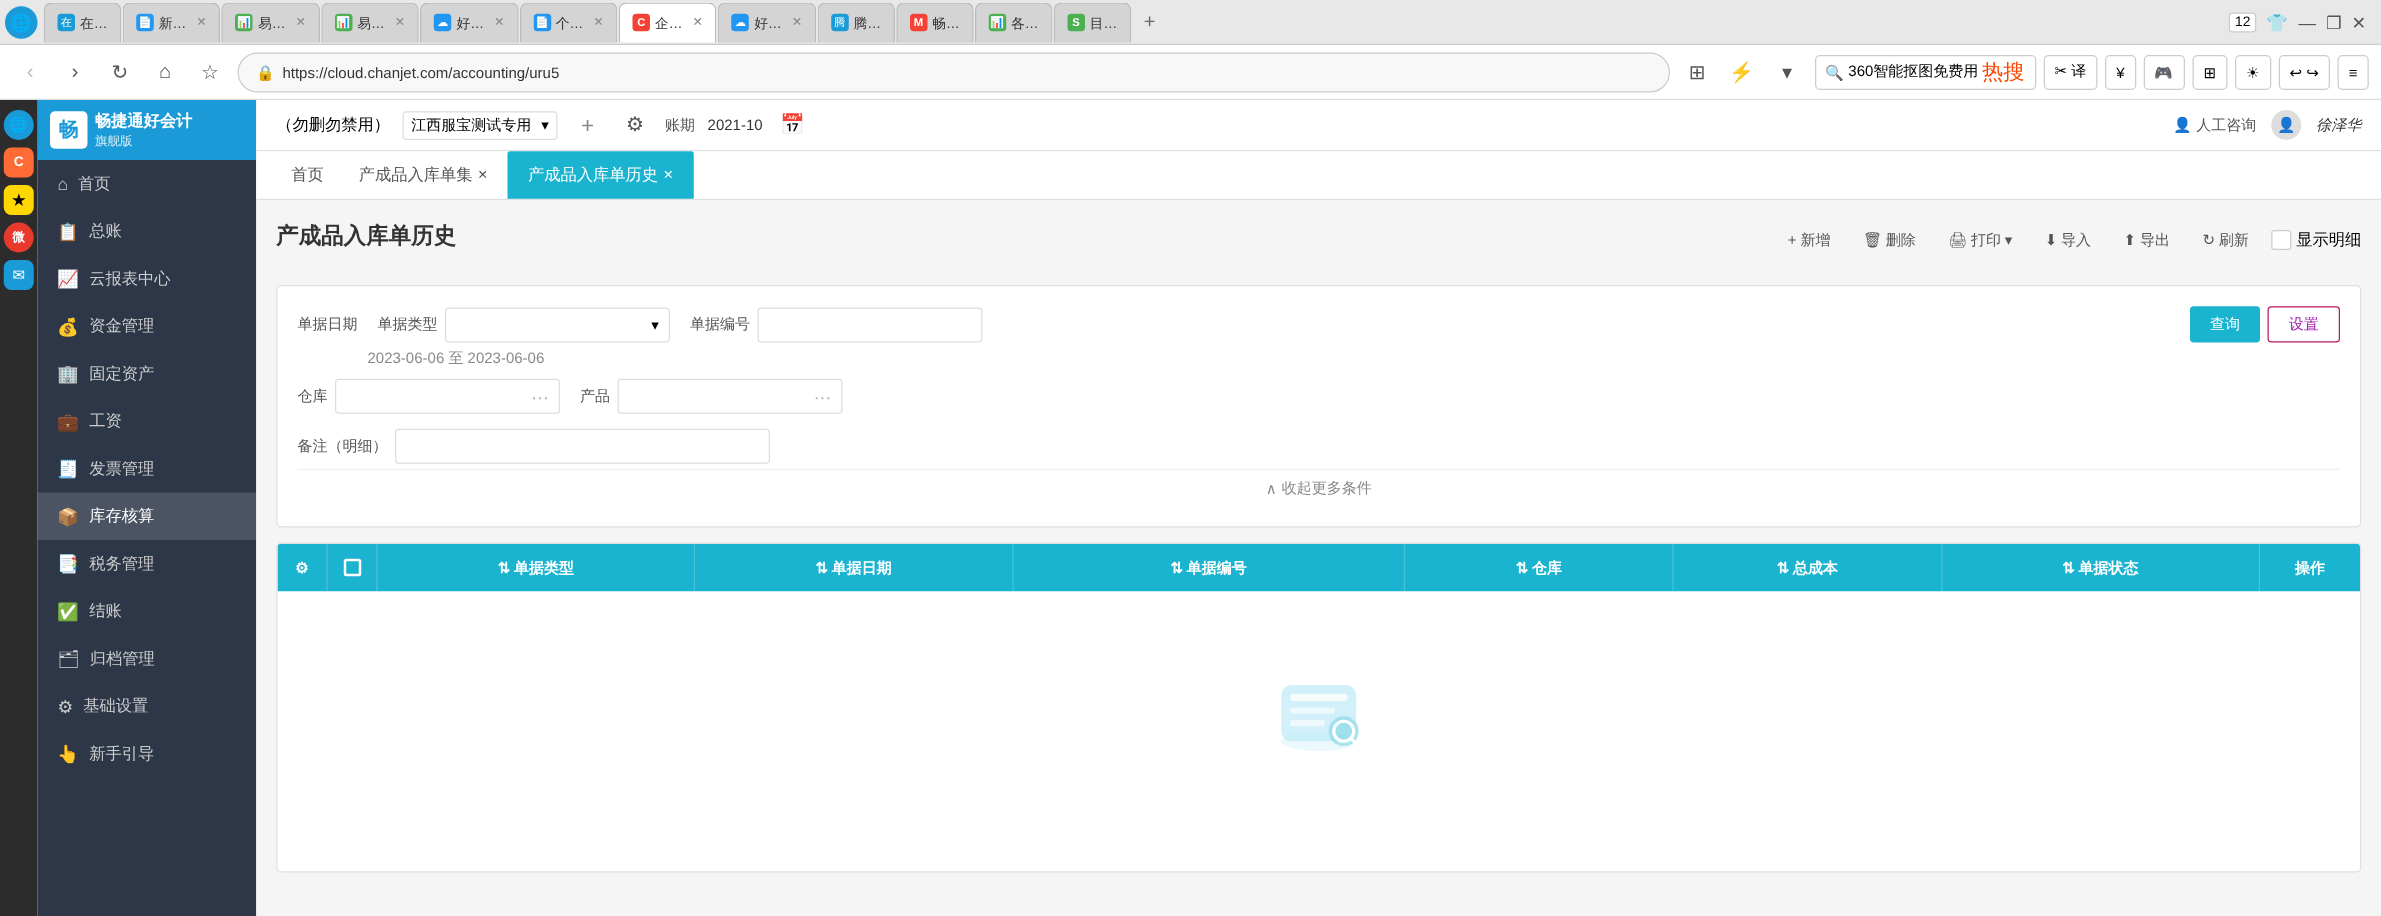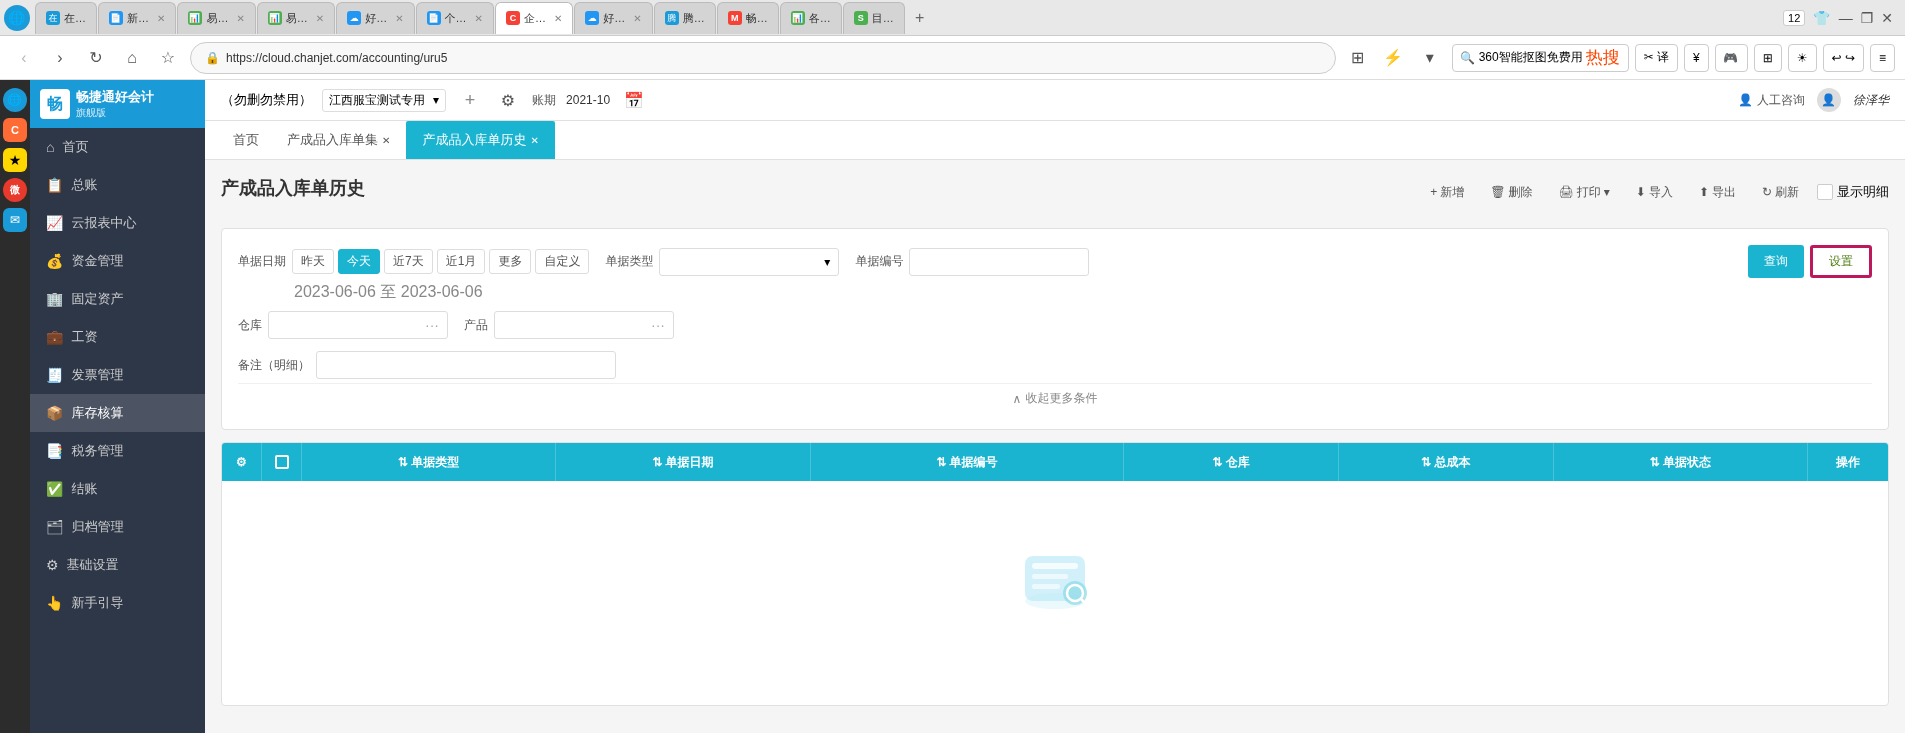--- a/index.html
+++ b/index.html
@@ -80,21 +80,21 @@
     .search-field { display: flex; align-items: center; gap: 6px; }
     .search-label { font-size: 12px; color: #555; white-space: nowrap; }
     .search-date-group { display: flex; align-items: center; gap: 4px; }
     .date-filter-btn { padding: 3px 8px; border: 1px solid #ddd; border-radius: 3px; font-size: 12px; cursor: pointer; background: #fff; color: #555; }
     .date-filter-btn.active { background: #1ab3d0; color: #fff; border-color: #1ab3d0; }
     .search-input { height: 28px; border: 1px solid #ddd; border-radius: 3px; padding: 0 8px; font-size: 12px; width: 180px; }
     .search-select { height: 28px; border: 1px solid #ddd; border-radius: 3px; padding: 0 8px; font-size: 12px; min-width: 180px; background: #fff; display: flex; align-items: center; justify-content: space-between; cursor: pointer; }
     .search-dots { color: #aaa; cursor: pointer; font-size: 14px; }
     .search-btn-group { display: flex; gap: 6px; margin-left: auto; }
     .btn-query { background: #1ab3d0; color: #fff; border: none; padding: 5px 16px; border-radius: 3px; font-size: 12px; cursor: pointer; }
-    .btn-setting { background: #fff; color: #4d7c0f; border: 3px solid #be185d; padding: 5px 16px; border-radius: 3px; font-size: 12px; cursor: pointer; }
+    .btn-setting { background: #fff; color: #a21caf; border: 1px solid #be185d; padding: 5px 16px; border-radius: 3px; font-size: 12px; cursor: pointer; }
     .collapse-btn { display: flex; align-items: center; justify-content: center; gap: 4px; font-size: 12px; color: #888; cursor: pointer; padding: 6px; border-top: 1px solid #f0f0f0; margin-top: 4px; }
 
     
     .data-table-wrapper { background: #fff; border: 1px solid #e0e0e0; border-radius: 4px; overflow: hidden; }
     .table-header { background: #1ab3d0; display: flex; align-items: center; height: 38px; }
     .th-cell { display: flex; align-items: center; justify-content: center; font-size: 12px; color: #fff; font-weight: bold; gap: 3px; padding: 0 8px; border-right: 1px solid rgba(255,255,255,0.2); height: 100%; }
     .th-cell:last-child { border-right: none; }
     .th-check { width: 40px; flex-shrink: 0; }
     .th-gear { width: 40px; flex-shrink: 0; }
     .th-type { flex: 1.2; }
@@ -373,28 +373,20 @@
                 <span>显示明细</span>
               </div>
             </div>
           </div>
 
           <div class="search-panel">
 
             <div class="search-row">
               <div class="search-field">
                 <span class="search-label">单据日期</span>
-                <div class="search-date-group">
-                  <button class="date-filter-btn">昨天</button>
-                  <button class="date-filter-btn active" style="background:#1ab3d0; color:#fff; border-color:#1ab3d0;">今天</button>
-                  <button class="date-filter-btn">近7天</button>
-                  <button class="date-filter-btn">近1月</button>
-                  <button class="date-filter-btn">更多</button>
-                  <button class="date-filter-btn">自定义</button>
-                </div>
               </div>
 
               <div class="search-field">
                 <span class="search-label">单据类型</span>
                 <div class="search-select" style="min-width:180px;">
                   <span></span>
                   <span>▾</span>
                 </div>
               </div>
 
@@ -402,21 +394,21 @@
                 <span class="search-label">单据编号</span>
                 <input class="search-input" type="text" style="">
               </div>
 
               <div class="search-btn-group" style="margin-left:auto;">
                 <button class="btn-query">查询</button>
                 <button class="btn-setting">设置</button>
               </div>
             </div>
 
-            <div style="margin-left:56px; margin-top:-8px; margin-bottom:8px; font-size:16px; color:#888;">2023-06-06 至 2023-06-06</div>
+            <div style="margin-left:56px; margin-top:-8px; margin-bottom:8px; font-size:12px; color:#888;">2023-06-06 至 2023-06-06</div>
 
             <div class="search-row">
 
               <div class="search-field">
                 <span class="search-label">仓库</span>
                 <div class="search-select" style="min-width:180px;">
                   <span></span>
                   <span class="search-dots">···</span>
                 </div>
               </div>

